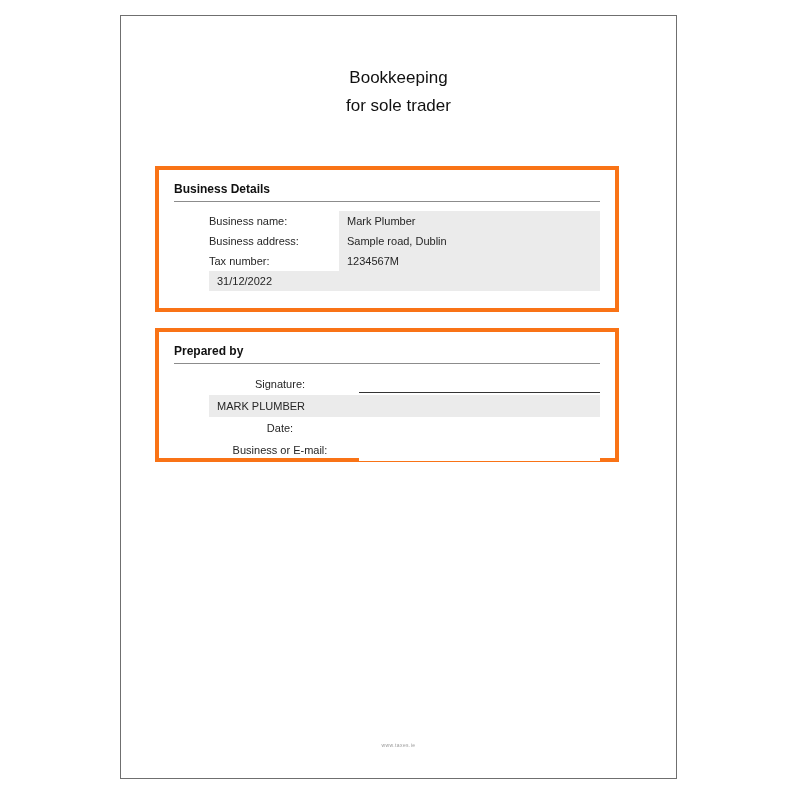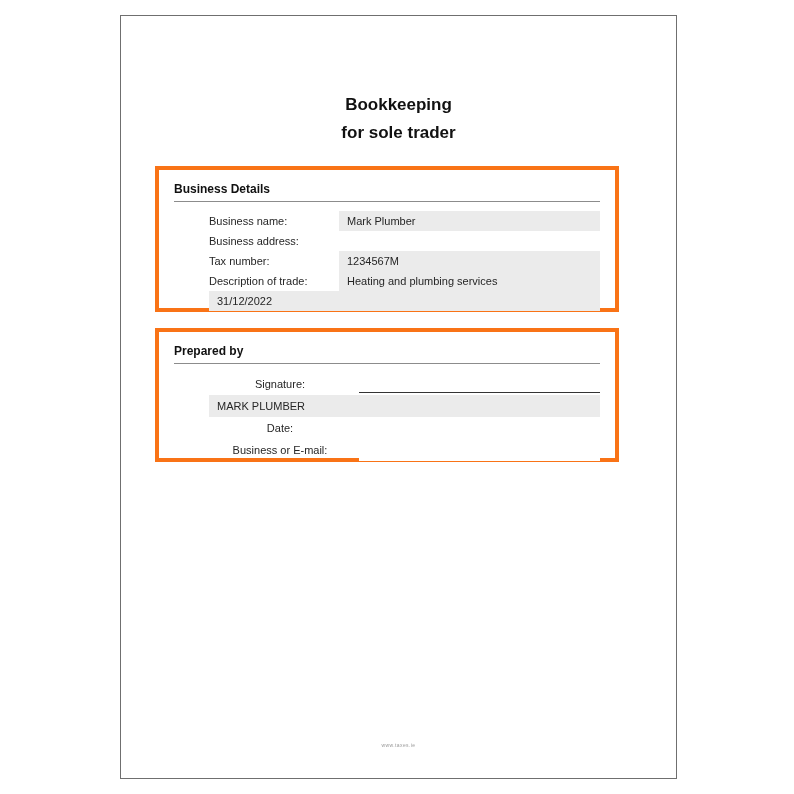--- a/index.html
+++ b/index.html
@@ -21,23 +21,23 @@
     position: absolute;
     left: 120px;
     top: 15px;
     width: 555px;
     height: 762px;
     background: #ffffff;
     border: 1px solid #6f6f6f;
     color: #1a1a1a;
   }
   .title {
-    margin-top: 75px;
+    margin-top: 48px;
     text-align: center;
-    font-weight: bold;
+    font-weight: normal;
     font-size: 17px;
     line-height: 28px;
     color: #111111;
   }
   .box {
     position: absolute;
     left: 34px;
     width: 464px;
     box-sizing: border-box;
     border: 4px solid #f97316;
@@ -114,28 +114,25 @@
     <div class="box box-business">
       <div class="box-heading">Business Details</div>
       <div class="rule"></div>
 
       <div class="row">
         <div class="label">Business name:</div>
         <div class="value">Mark Plumber</div>
       </div>
       <div class="row">
         <div class="label">Business address:</div>
+        <div class="value">Sample road, Dublin</div>
       </div>
       <div class="row">
         <div class="label">Tax number:</div>
         <div class="value">1234567M</div>
-      </div>
-      <div class="row">
-        <div class="label">Description of trade:</div>
-        <div class="value">Heating and plumbing services</div>
       </div>
       <div class="row">
         <div class="value">31/12/2022</div>
       </div>
     </div>
 
     <div class="box box-prepared">
       <div class="box-heading">Prepared by</div>
       <div class="rule"></div>
 

